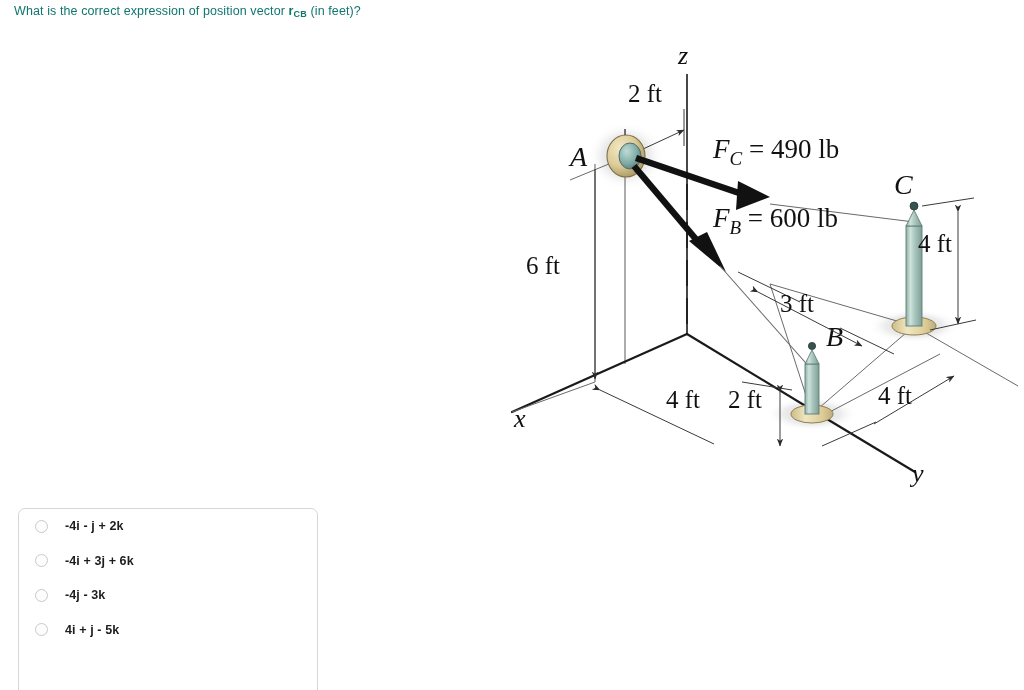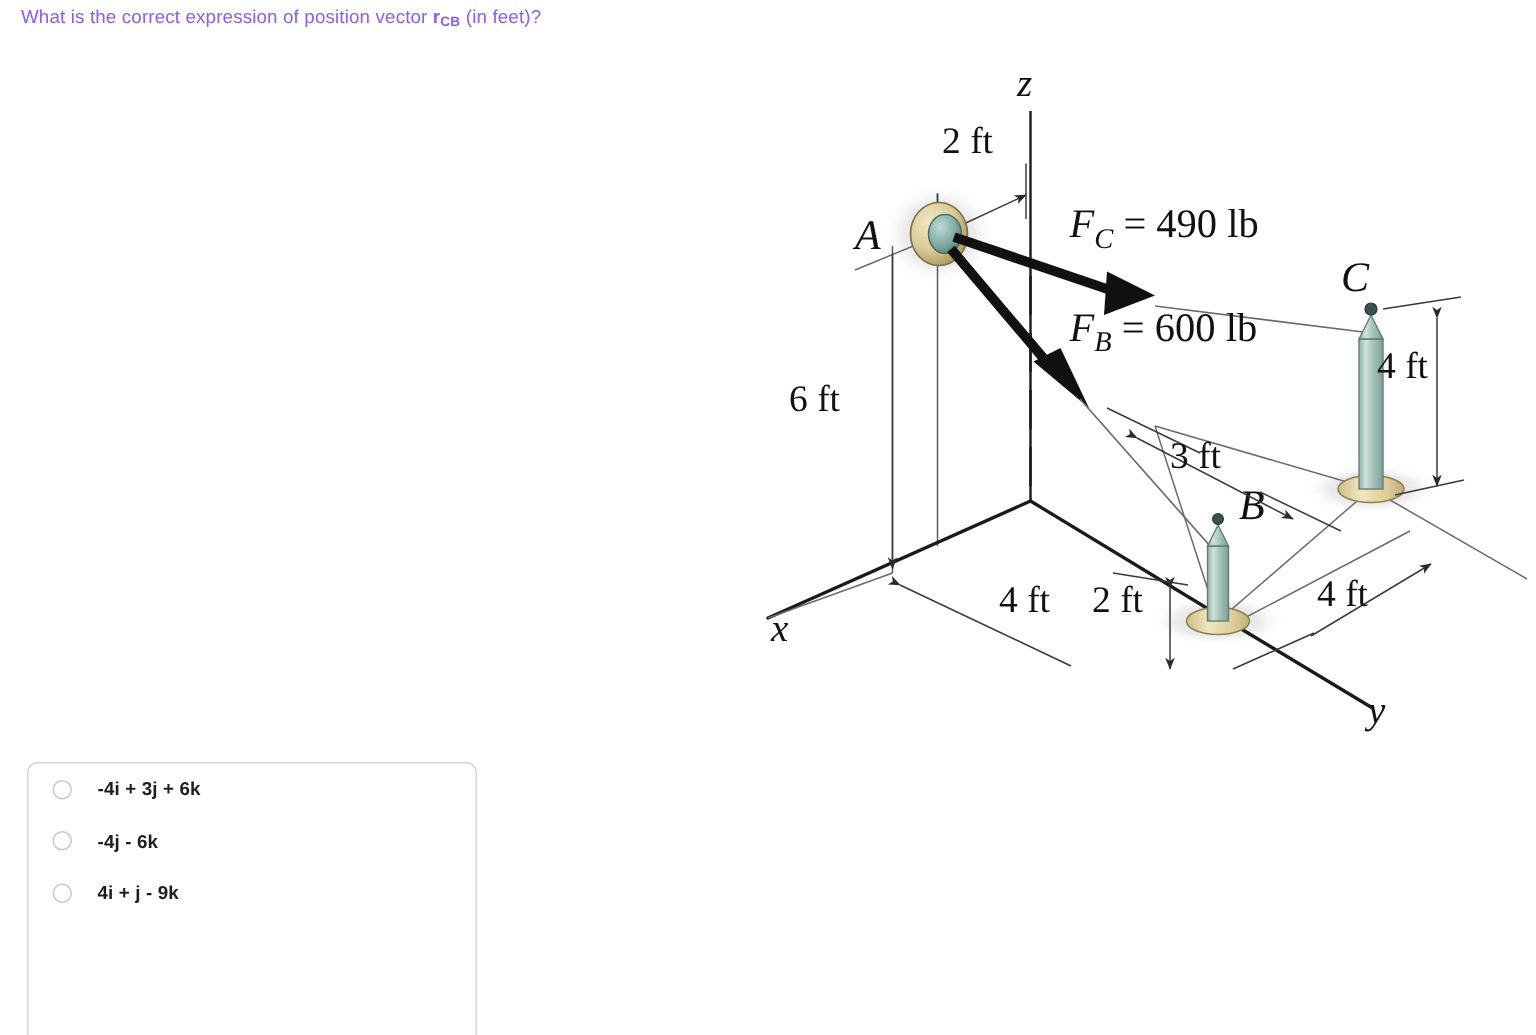--- a/index.html
+++ b/index.html
@@ -17,21 +17,21 @@
     color: #1a1a1a;
   }
 
   
   #question-prompt {
     position: absolute;
     left: 14px;
     top: 3px;
     font-size: 12.5px;
     line-height: 16px;
-    color: #8b5cf6;
+    color: #0f766e;
     white-space: nowrap;
     letter-spacing: 0.1px;
   }
   #question-prompt .vec {
     font-weight: bold;
   }
   #question-prompt sub {
     font-size: 9px;
     font-weight: bold;
     vertical-align: baseline;
@@ -263,23 +263,27 @@
 
   <text class="mathlabel-ital" x="208" y="30" font-size="26">z</text>
   <text class="mathlabel-ital" x="44" y="393" font-size="26">x</text>
   <text class="mathlabel-ital" x="442" y="448" font-size="26">y</text>
 </svg>
 </div>
 
 <div id="answer-panel">
   <div class="answer-option">
     <span class="radio-dot"></span>
+    <span class="answer-label">-4i - j + 2k</span>
+  </div>
+  <div class="answer-option">
+    <span class="radio-dot"></span>
     <span class="answer-label">-4i + 3j + 6k</span>
   </div>
   <div class="answer-option">
     <span class="radio-dot"></span>
-    <span class="answer-label">-4j - 6k</span>
-  </div>
-  <div class="answer-option">
-    <span class="radio-dot"></span>
-    <span class="answer-label">4i + j - 9k</span>
+    <span class="answer-label">-4j - 3k</span>
+  </div>
+  <div class="answer-option">
+    <span class="radio-dot"></span>
+    <span class="answer-label">4i + j - 5k</span>
   </div>
 </div>
 
 </body></html>

